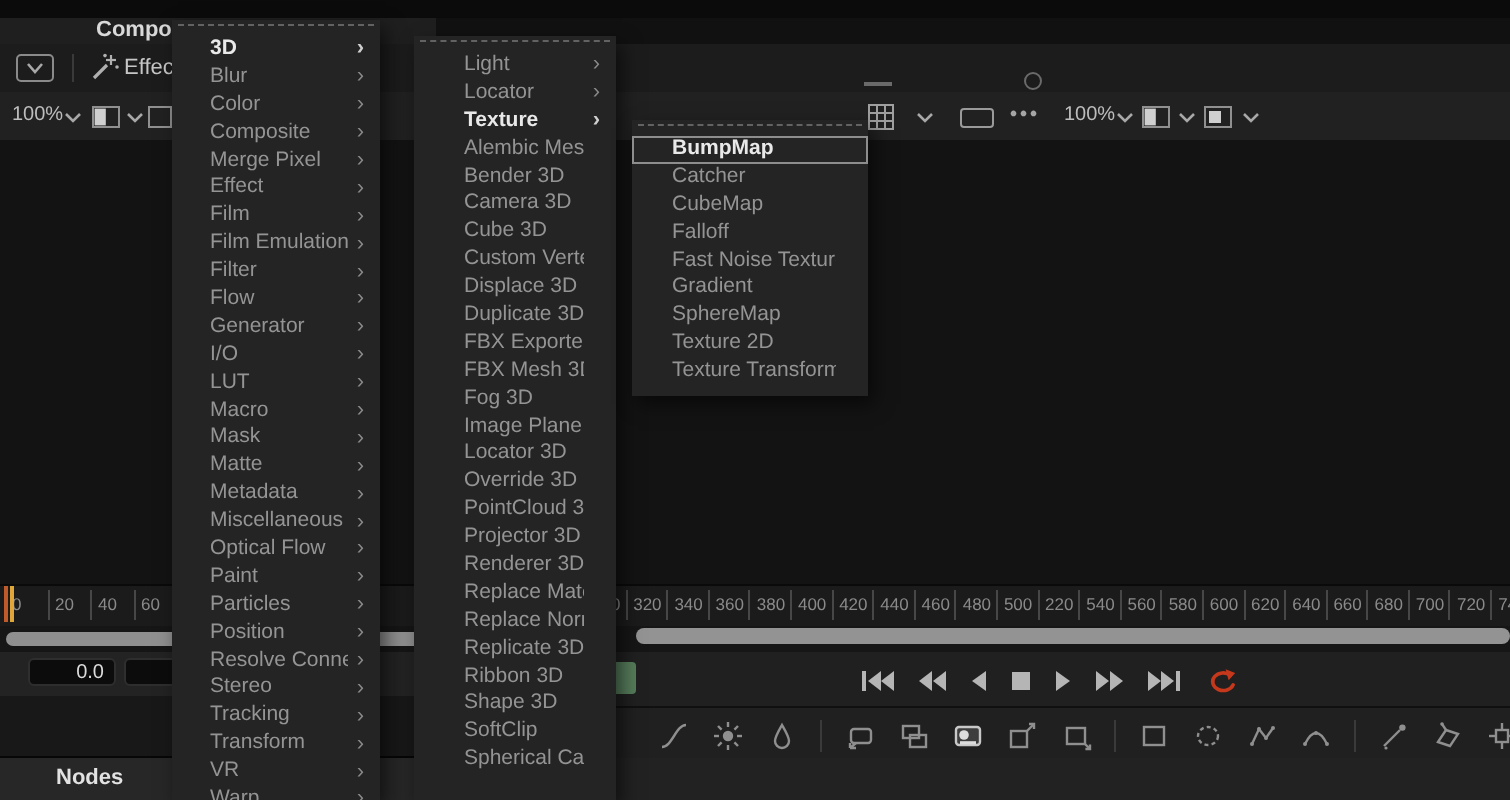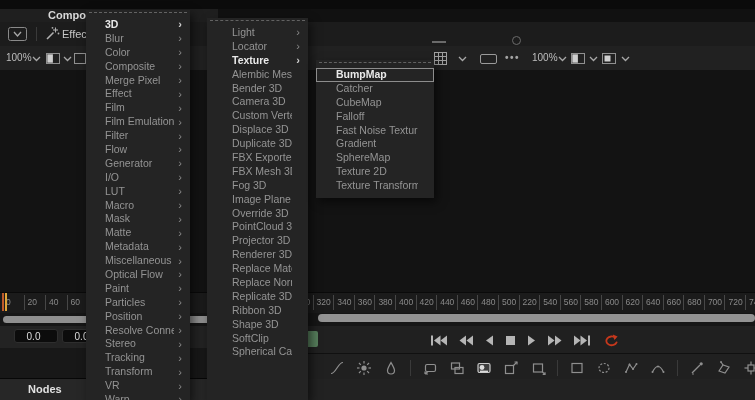--- a/index.html
+++ b/index.html
@@ -34,21 +34,21 @@
   .ph-a{left:2px;top:293px;width:2px;height:18px;background:#bf5a2a;}
   .ph-b{left:5px;top:293px;width:2px;height:18px;background:#e0a63a;}
   
   .scroll-band{left:0;top:313px;width:755px;height:13px;background:#161616;}
   .thumb-l{left:3px;top:316px;width:252px;height:7px;background:#8f8f8f;border-radius:3.5px;}
   .thumb-r{left:318px;top:314px;width:437px;height:8px;background:#939393;border-radius:4px;}
   
   .left-panel{left:0;top:326px;width:284px;height:74px;background:#1d1d1d;border-right:1px solid #0d0d0d;box-sizing:border-box;}
   .lp-top{position:absolute;left:0;top:0;width:100%;height:22px;background:#232323;}
   .field{position:absolute;top:3px;width:44px;height:14px;background:#0c0c0c;border:1px solid #2e2e2e;border-radius:3px;
-         color:#dcdcdc;font-size:10px;line-height:13px;text-align:center;padding-right:5px;box-sizing:border-box;}
+         color:#dcdcdc;font-size:10px;line-height:13px;text-align:right;padding-right:5px;box-sizing:border-box;}
   .lp-mid{position:absolute;left:0;top:22px;width:100%;height:30px;background:#181818;}
   .nodes-header{position:absolute;left:0;top:52px;width:100%;height:22px;background:#272727;border-top:1px solid #070707;
                 color:#e2e2e2;font-weight:bold;font-size:11px;line-height:21px;padding-left:28px;box-sizing:border-box;}
   
   .right-panel{left:285px;top:326px;width:470px;height:74px;background:#202020;}
   .green-handle{position:absolute;left:21px;top:5px;width:12px;height:16px;background:#567d5b;border-radius:2px;}
   .transport{position:absolute;left:146px;top:7px;display:flex;gap:12px;align-items:center;height:14px;}
   .tbtn{display:inline-flex;align-items:center;}
   .tbtn svg{fill:#b5b5b5;}
   .rp-div{position:absolute;left:0;top:27px;width:470px;height:1px;background:#101010;}
@@ -539,20 +539,24 @@
       <div class="mi">
         <span class="lbl">Bender 3D</span>
         <span class="chev">›</span>
       </div>
 
       <div class="mi">
         <span class="lbl">Camera 3D</span>
         <span class="chev">›</span>
       </div>
 
+      <div class="mi">
+        <span class="lbl">Cube 3D</span>
+        <span class="chev">›</span>
+      </div>
 
       <div class="mi">
         <span class="lbl">Custom Vertex 3D</span>
         <span class="chev">›</span>
       </div>
 
       <div class="mi">
         <span class="lbl">Displace 3D</span>
         <span class="chev">›</span>
       </div>
@@ -575,20 +579,24 @@
       <div class="mi">
         <span class="lbl">Fog 3D</span>
         <span class="chev">›</span>
       </div>
 
       <div class="mi">
         <span class="lbl">Image Plane 3D</span>
         <span class="chev">›</span>
       </div>
 
+      <div class="mi">
+        <span class="lbl">Locator 3D</span>
+        <span class="chev">›</span>
+      </div>
 
 
       <div class="mi">
         <span class="lbl">Override 3D</span>
         <span class="chev">›</span>
       </div>
 
       <div class="mi">
         <span class="lbl">PointCloud 3D</span>
         <span class="chev">›</span>

